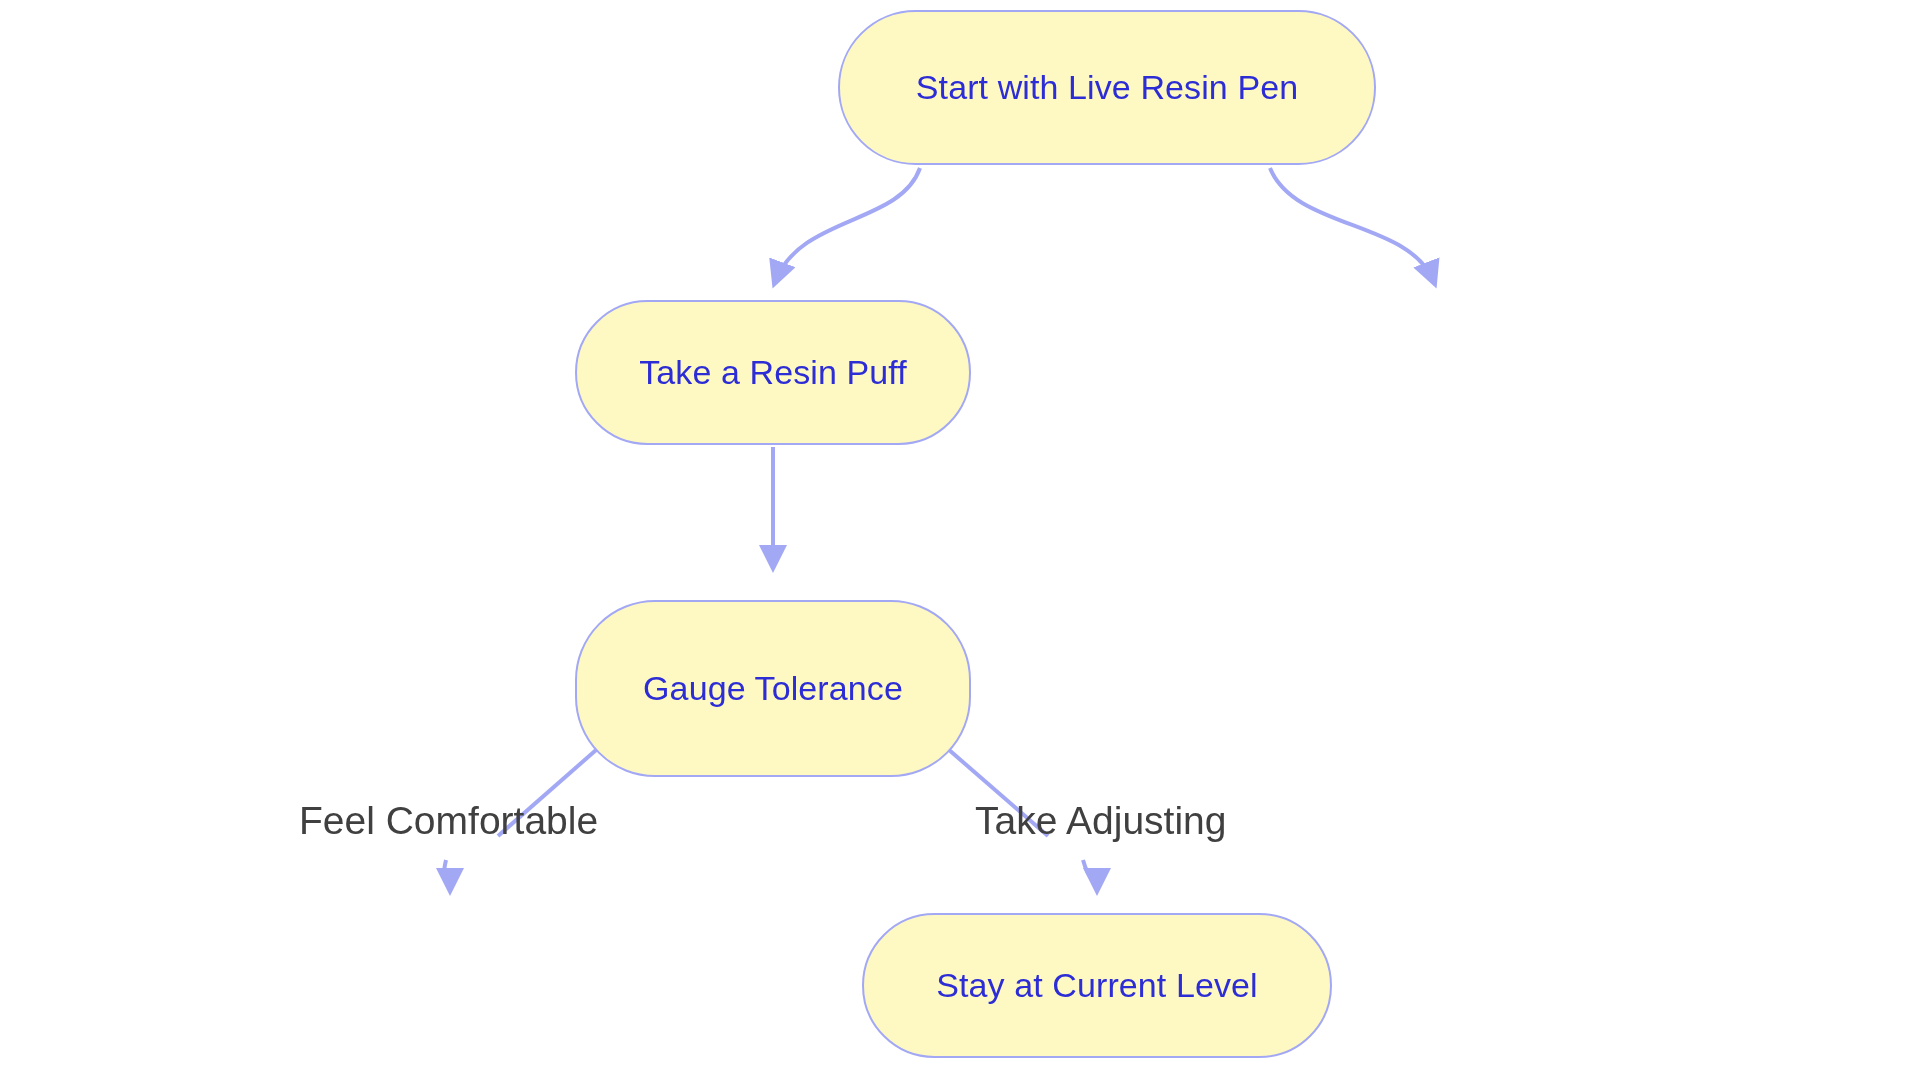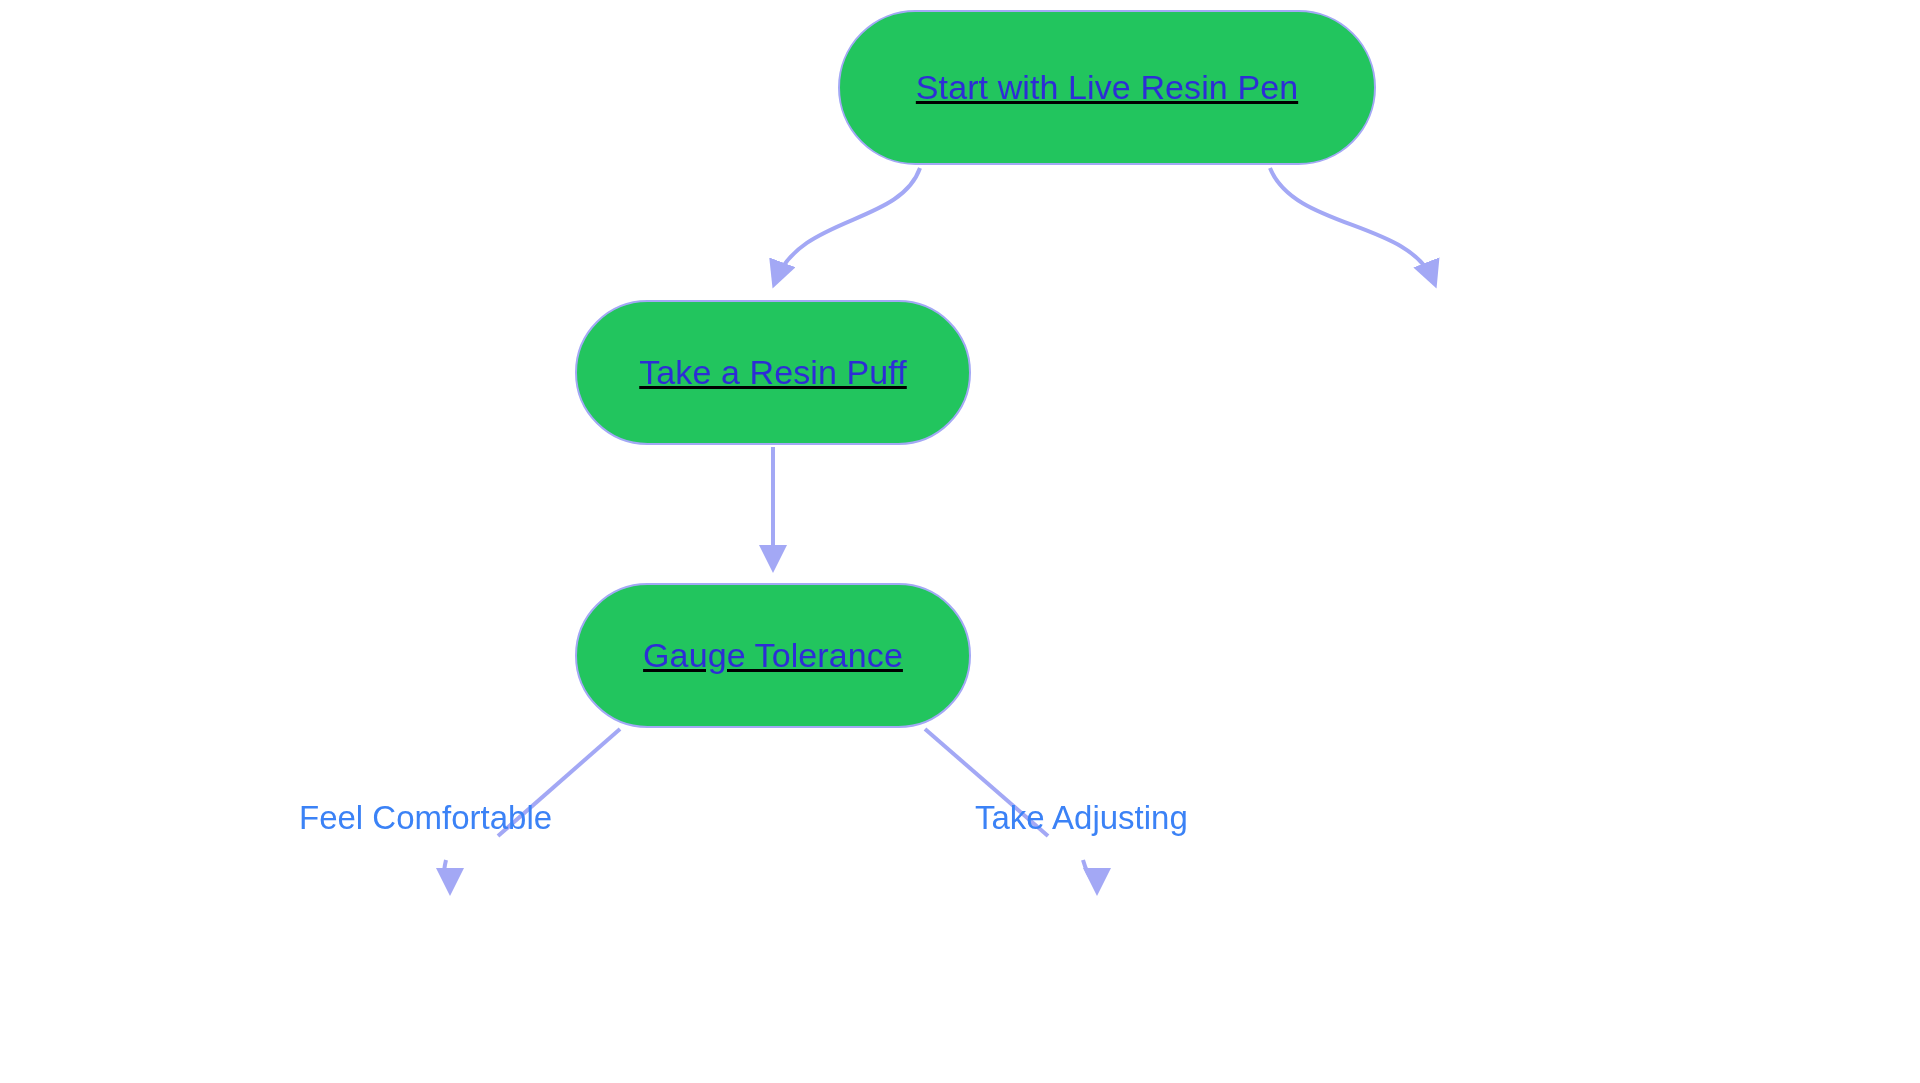--- a/index.html
+++ b/index.html
@@ -22,43 +22,42 @@
     position: absolute;
     left: 0;
     top: 0;
     width: 1920px;
     height: 1083px;
     pointer-events: none;
   }
   .node {
     position: absolute;
     box-sizing: border-box;
-    background: #22c55e;
+    background: #fef9c3;
     border: 2px solid #a3a8f5;
     border-radius: 80px;
     display: flex;
     align-items: center;
     justify-content: center;
     text-align: center;
-    text-decoration: underline;
   }
   .node-label {
     color: #2d2dd6;
     font-family: "Liberation Sans", sans-serif;
     font-size: 34px;
     font-weight: 400;
     line-height: 1.1;
     letter-spacing: 0.1px;
     white-space: nowrap;
   }
   .edge-label {
     position: absolute;
-    color: #3b82f6;
+    color: #404040;
     font-family: "Liberation Sans", sans-serif;
-    font-size: 33px;
+    font-size: 39px;
     font-weight: 400;
     white-space: nowrap;
     background: transparent;
     line-height: 1;
   }
 </style>
 </head>
 <body>
 
 <div id="canvas">
@@ -85,23 +84,26 @@
 
   <div class="node" id="node-start" style="left:838px; top:10px; width:538px; height:155px;">
     <span class="node-label">Start with Live Resin Pen</span>
   </div>
 
   <div class="node" id="node-puff" style="left:575px; top:300px; width:396px; height:145px;">
     <span class="node-label">Take a Resin Puff</span>
   </div>
 
 
-  <div class="node" id="node-gauge" style="left:575px; top:583px; width:396px; height:145px;">
+  <div class="node" id="node-gauge" style="left:575px; top:600px; width:396px; height:177px;">
     <span class="node-label">Gauge Tolerance</span>
   </div>
 
 
+  <div class="node" id="node-stay" style="left:862px; top:913px; width:470px; height:145px;">
+    <span class="node-label">Stay at Current Level</span>
+  </div>
 
   <div class="edge-label" style="left:299px; top:801px;">Feel Comfortable</div>
 
   <div class="edge-label" style="left:975px; top:801px;">Take Adjusting</div>
 
 </div>
 
 </body></html>

